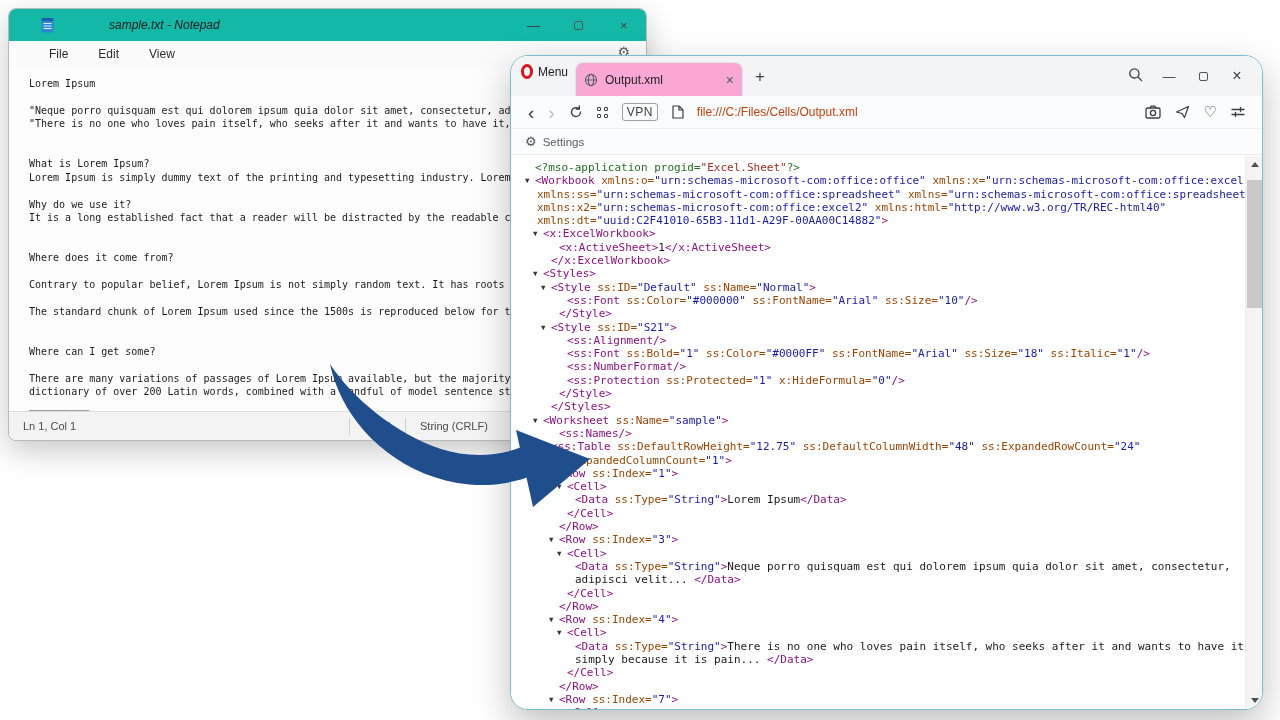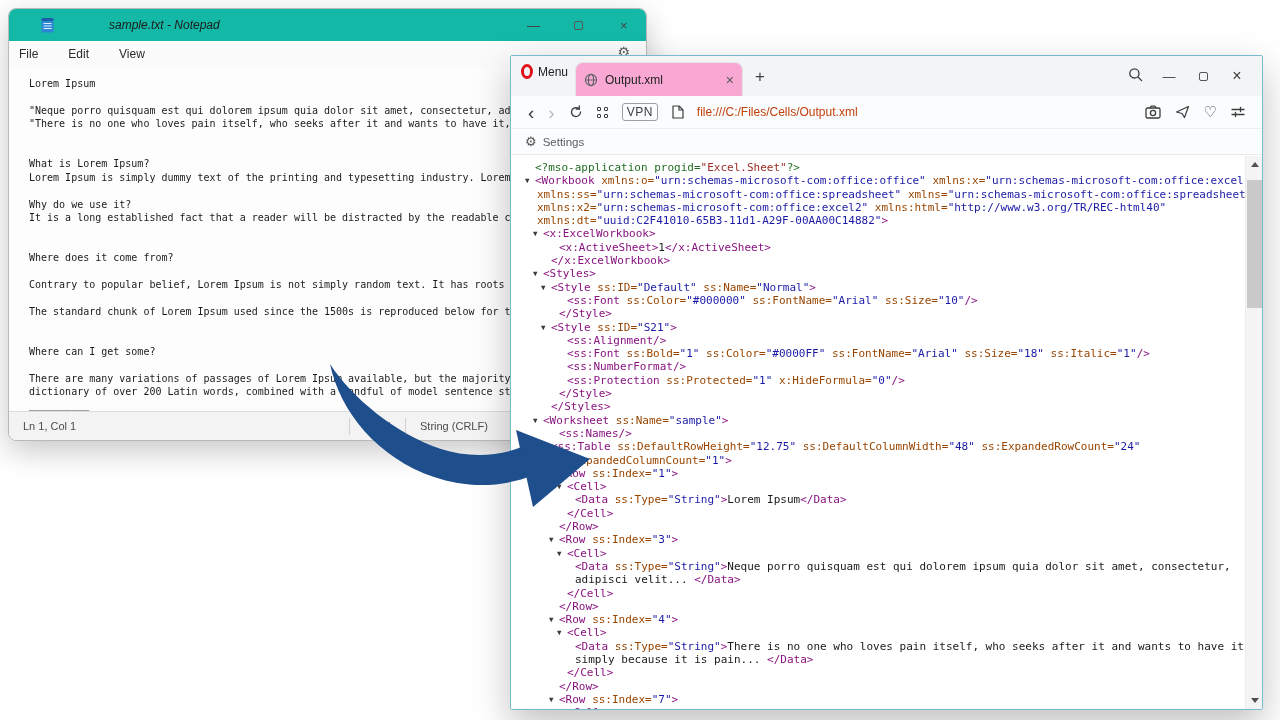--- a/index.html
+++ b/index.html
@@ -10,40 +10,40 @@
   .np-window { position:absolute; left:8px; top:8px; width:639px; height:433px;
     background:#fbfbfb; border:1px solid #b9b9b9; border-radius:8px;
     box-shadow:0 10px 30px rgba(0,0,0,.22); overflow:hidden; }
   .np-titlebar { position:relative; height:32px; background:#14b8a6;font-style:italic; }
   .np-appicon { position:absolute; left:32px; top:8px; width:13px; height:16px; }
   .np-title { position:absolute; left:100px; top:9px; font-size:12px; color:#1b1b1b; }
   .np-controls { position:absolute; right:0; top:0; height:32px; display:flex; }
   .np-ctl { width:45px; height:32px; display:flex; align-items:center; justify-content:center;
             color:#444; font-size:13px; }
   .np-max-box { width:9px; height:9px; border:1px solid #555; border-radius:2px; }
-  .np-menubar { position:relative; height:26px; display:flex; align-items:center; padding-left:2px; gap:14px;
+  .np-menubar { position:relative; height:26px; display:flex; align-items:center; padding-left:32px; gap:14px;
                 font-size:12px; color:#2b2b2b; }
   .np-menu { padding:3px 8px; border-radius:4px; }
   .np-gear { position:absolute; right:16px; top:3px; font-size:14px; color:#5a5a5a; }
   .np-text { position:absolute; left:0; right:0; top:60px; bottom:29px; background:#fdfdfd;
              padding:8px 0 0 20px; font-family:"DejaVu Sans Mono", monospace; font-size:10px;
              line-height:13.4px; color:#1a1a1a; white-space:pre; overflow:hidden; }
   .np-line { height:13.4px; }
   .np-status { position:absolute; left:0; right:0; bottom:0; height:29px; background:#f3f3f3;
                border-top:1px solid #dcdcdc; display:flex; align-items:center;
                font-size:11px; color:#4c4c4c; }
   .np-st-cell { padding:0 14px; height:17px; display:flex; align-items:center; }
   .np-st-sep { border-left:1px solid #d0d0d0; }
   .st-lncol { width:340px; }
   .st-zoom { width:56px; margin-left:0; }
   .st-eol { width:110px; }
 
   
   .br-window { position:absolute; left:510px; top:55px; width:753px; height:655px;
-    background:#ffffff; border:1px solid #76bccd; border-radius:2px;
+    background:#ffffff; border:1px solid #76bccd; border-radius:18px;
     box-shadow:0 14px 36px rgba(0,0,0,.25); overflow:hidden; }
   .br-tabbar { position:relative; height:40px; background:#f3f4f6; }
   .br-menu-btn { position:absolute; left:10px; top:8px; display:flex; align-items:center; gap:5px;
                  font-size:12px; color:#222; }
   .opera-o { width:12px; height:15px; border:3px solid #e1111c; border-radius:50%; }
   .br-tab { position:absolute; left:64px; top:6px; width:168px; height:34px; background:#f9a8d4;
             border:1px solid #e2e4e8; border-bottom:none; border-radius:8px 8px 0 0;
             display:flex; align-items:center; padding:0 8px; gap:7px; }
   .br-tab-label { font-size:12px; color:#222; flex:1; white-space:nowrap; overflow:hidden; }
   .br-tab-close { color:#555; font-size:14px; }

